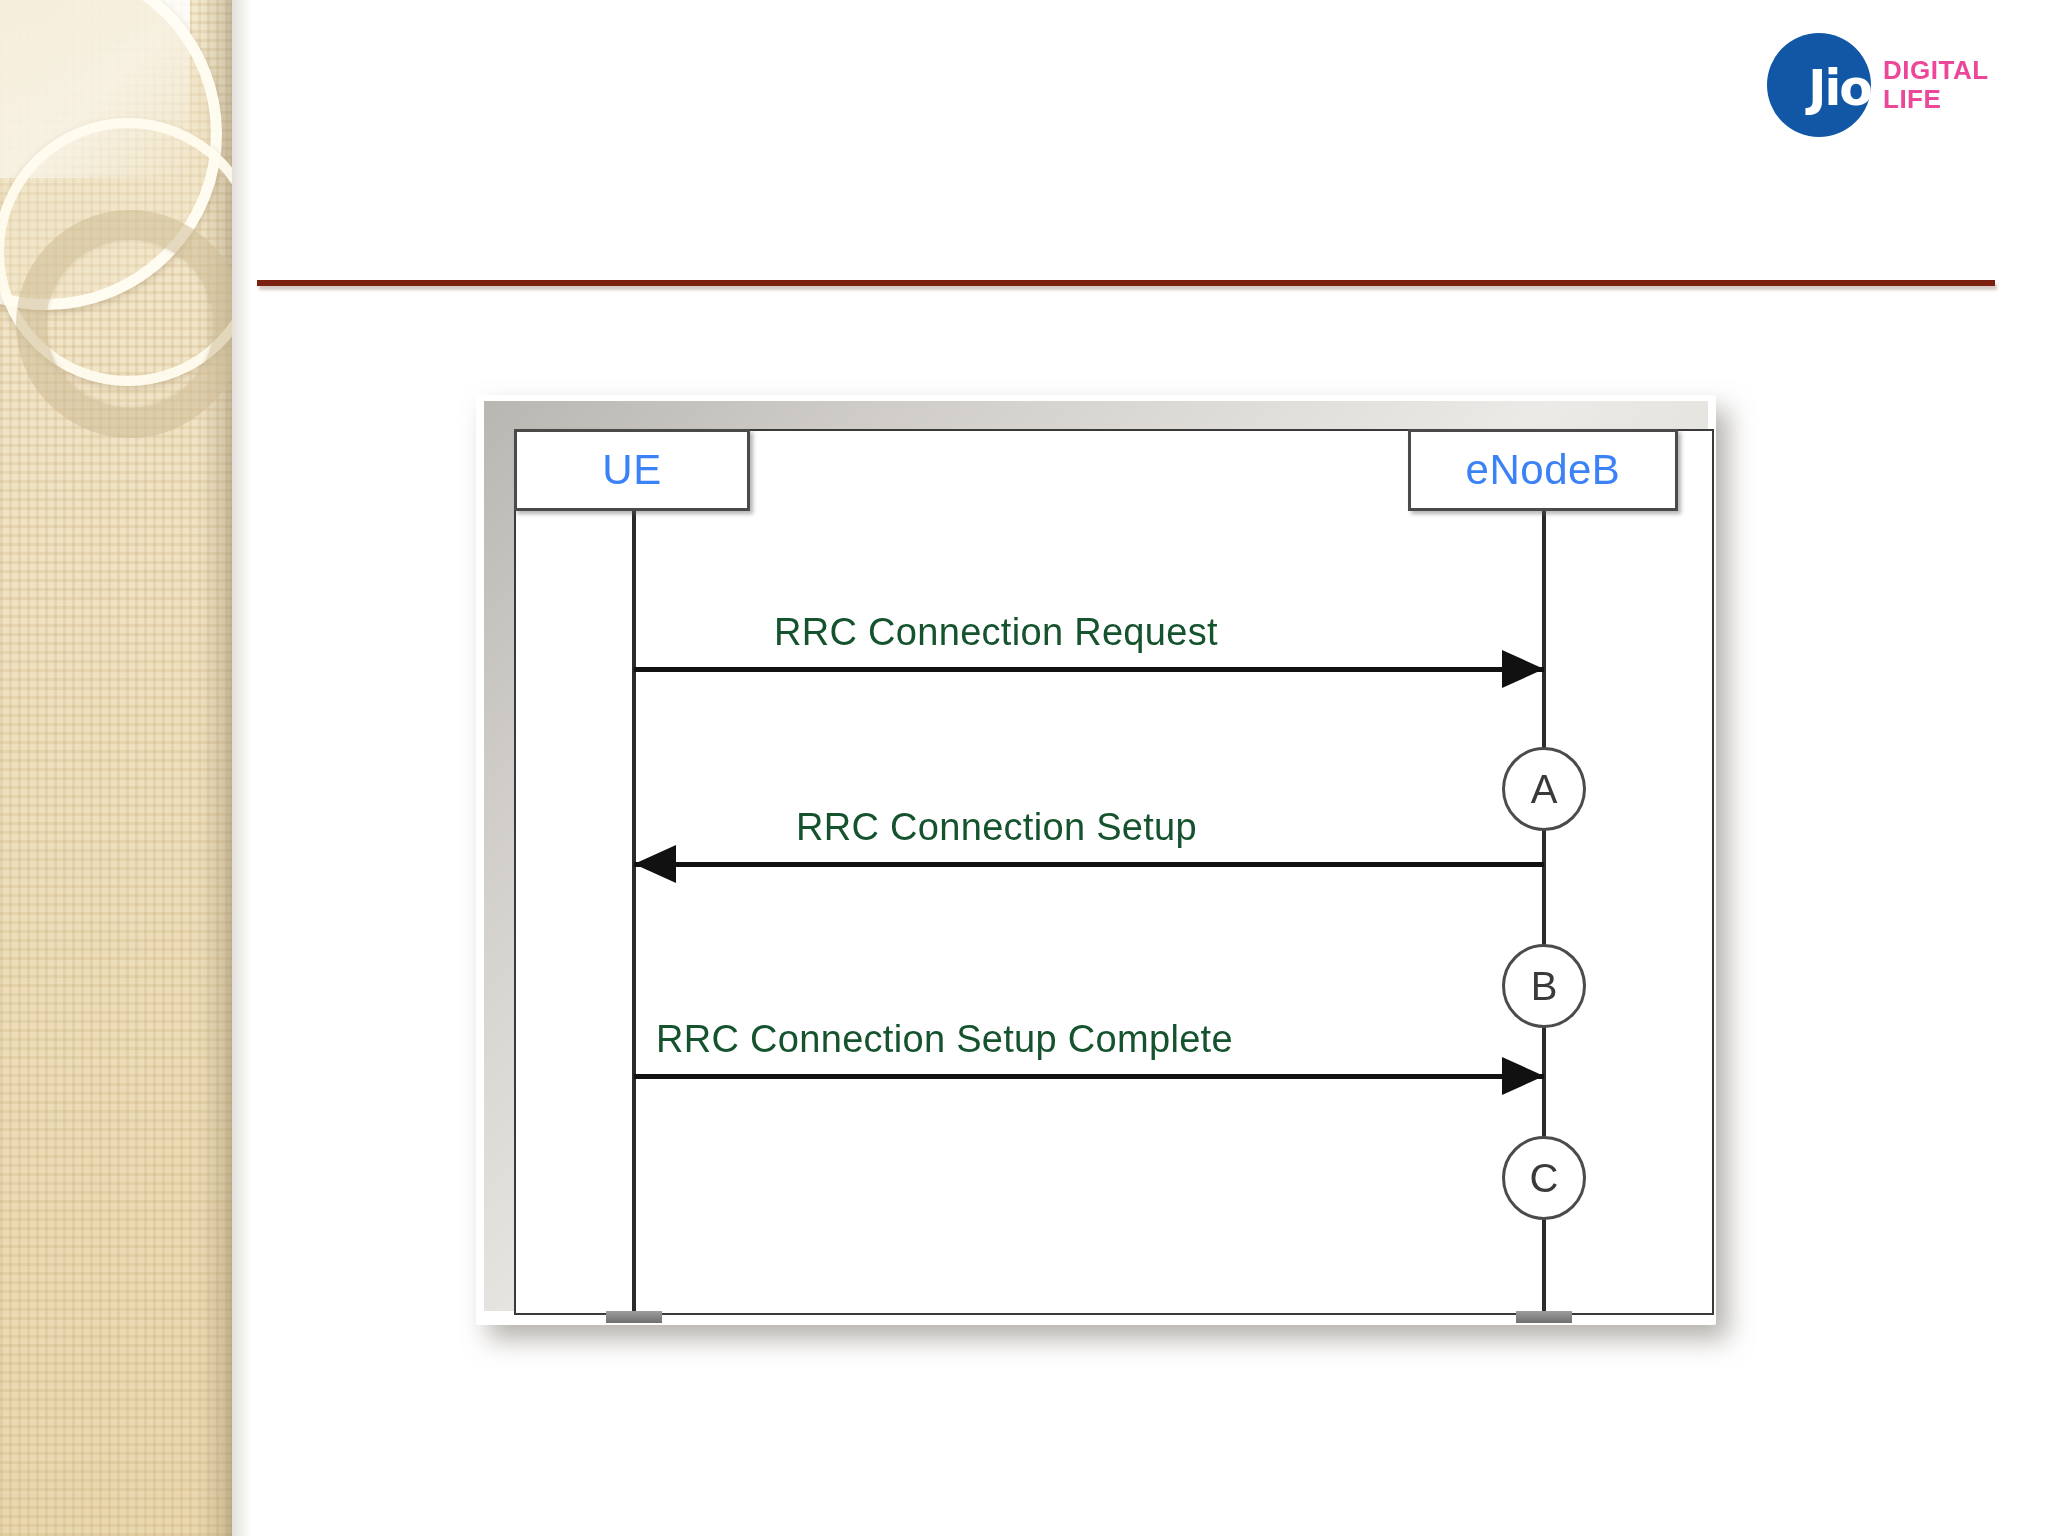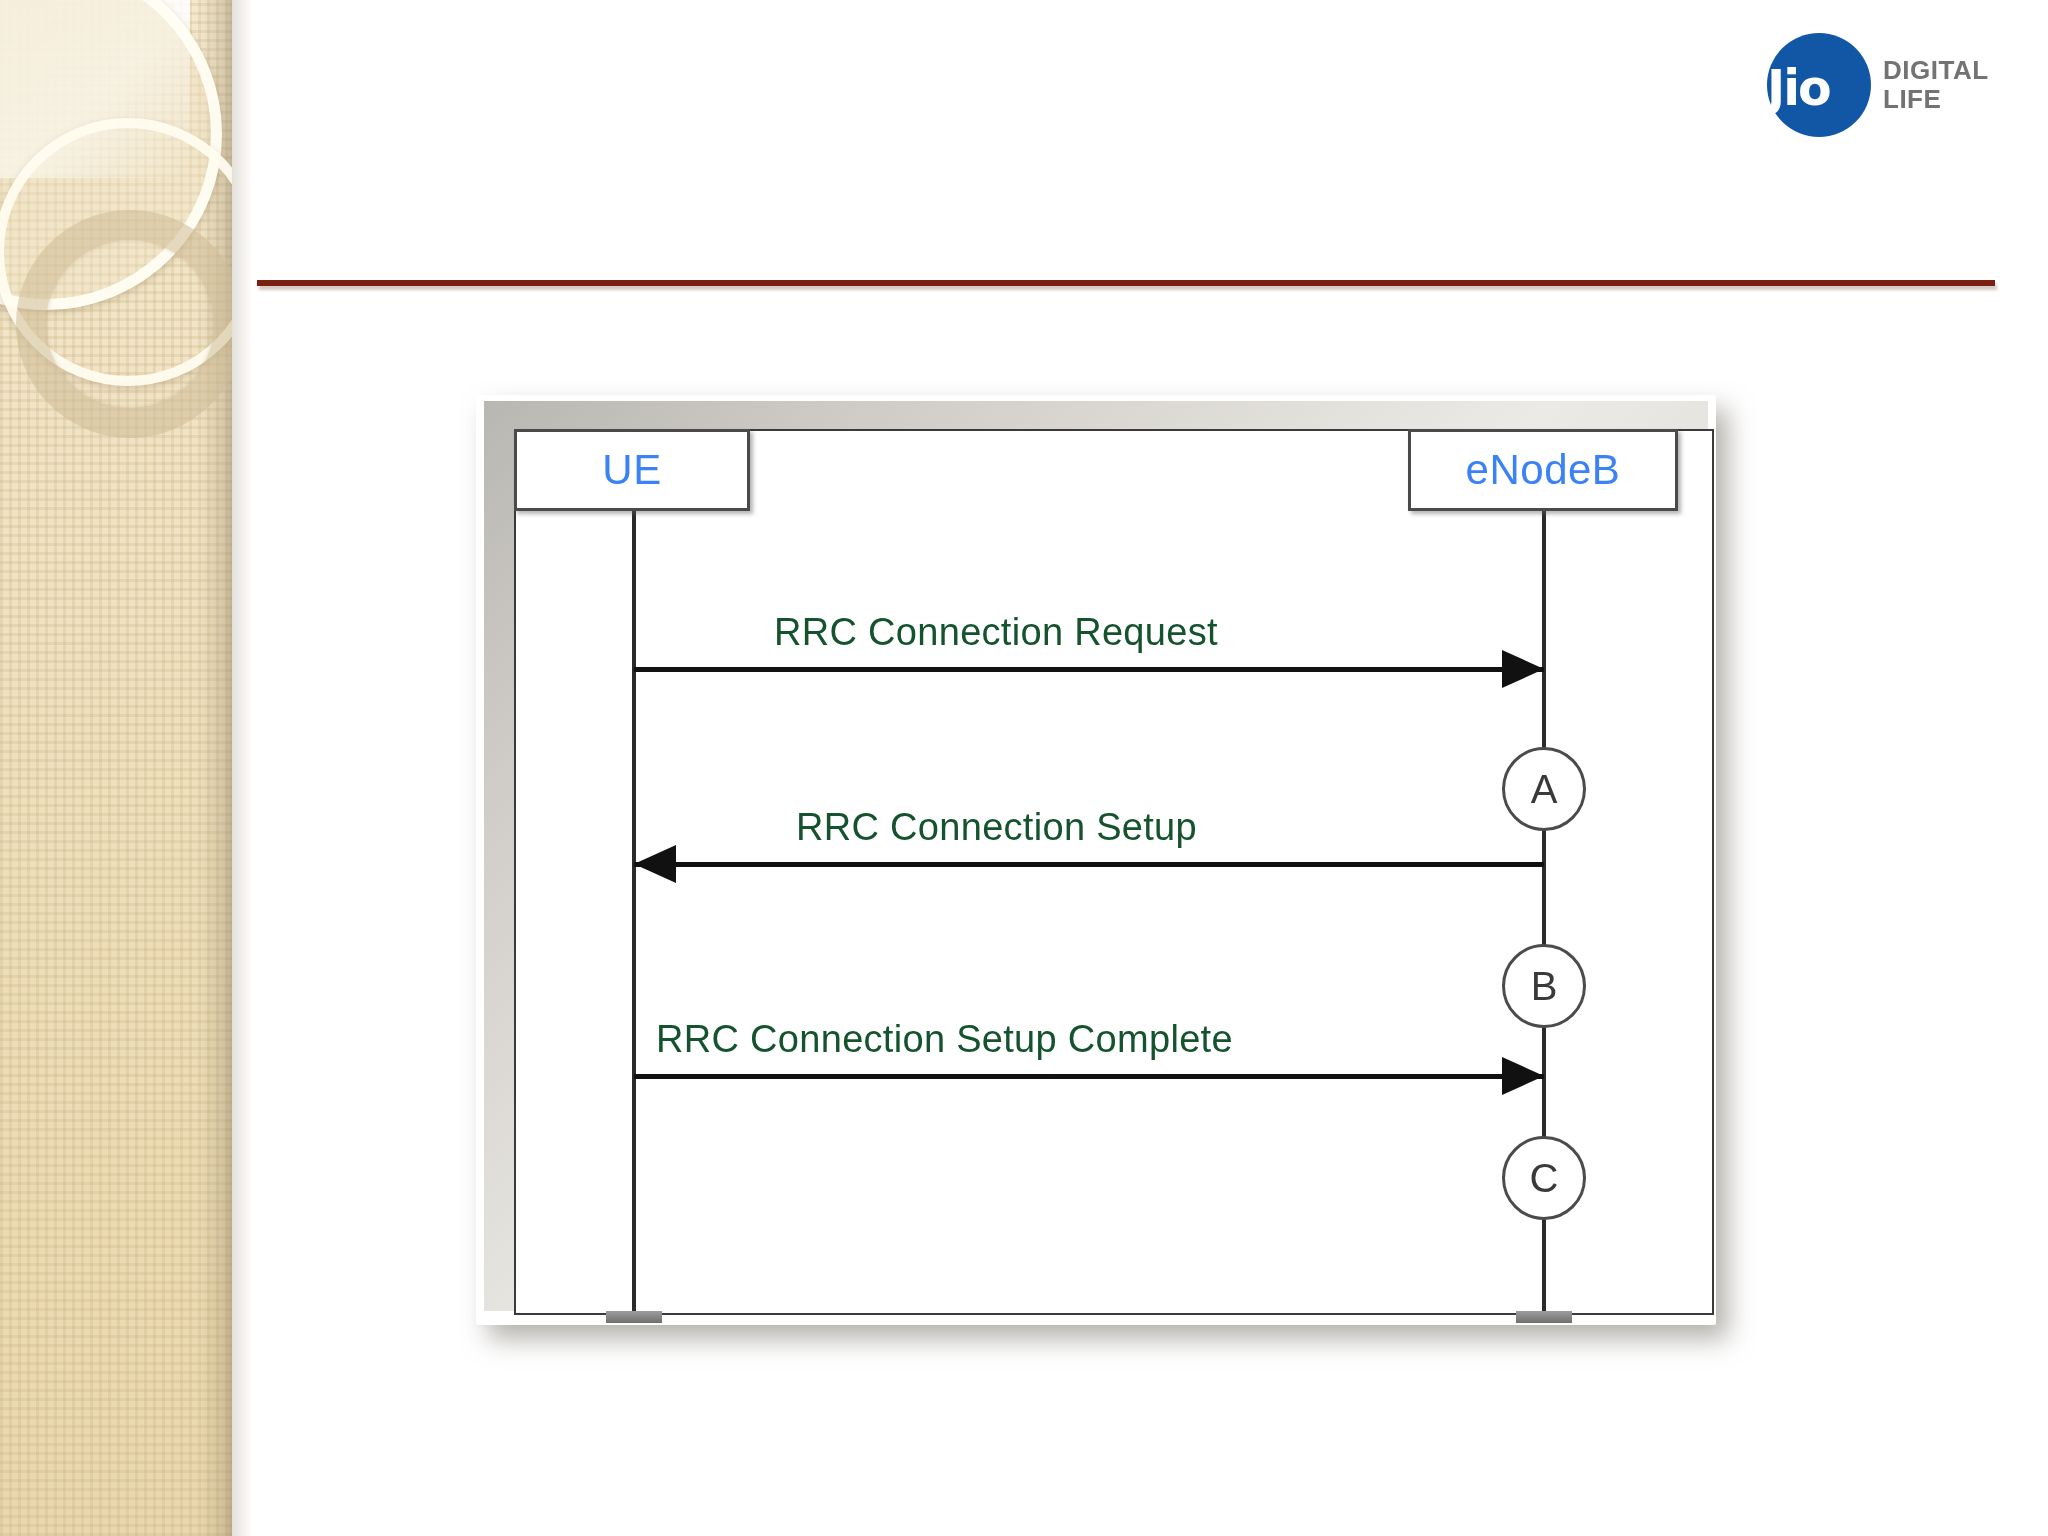--- a/index.html
+++ b/index.html
@@ -122,32 +122,32 @@
     border-radius: 50%;
     background: #1157a6;
   }
   #logo-mark-text {
     position: absolute;
     left: 0;
     top: 0;
     width: 104px;
     height: 104px;
     line-height: 112px;
-    text-align: left;
+    text-align: right;
     color: #ffffff;
     font-family: "DejaVu Sans", sans-serif;
     font-weight: bold;
     font-size: 49px;
     letter-spacing: -2px;
   }
   #logo-wordmark {
     position: absolute;
     left: 116px;
     top: 23px;
-    color: #737373;
+    color: #ec4899;
     font-family: "Liberation Sans", sans-serif;
     font-weight: bold;
     font-size: 26px;
     line-height: 29px;
     letter-spacing: 0.5px;
   }
 
   
   #title {
     position: absolute;

